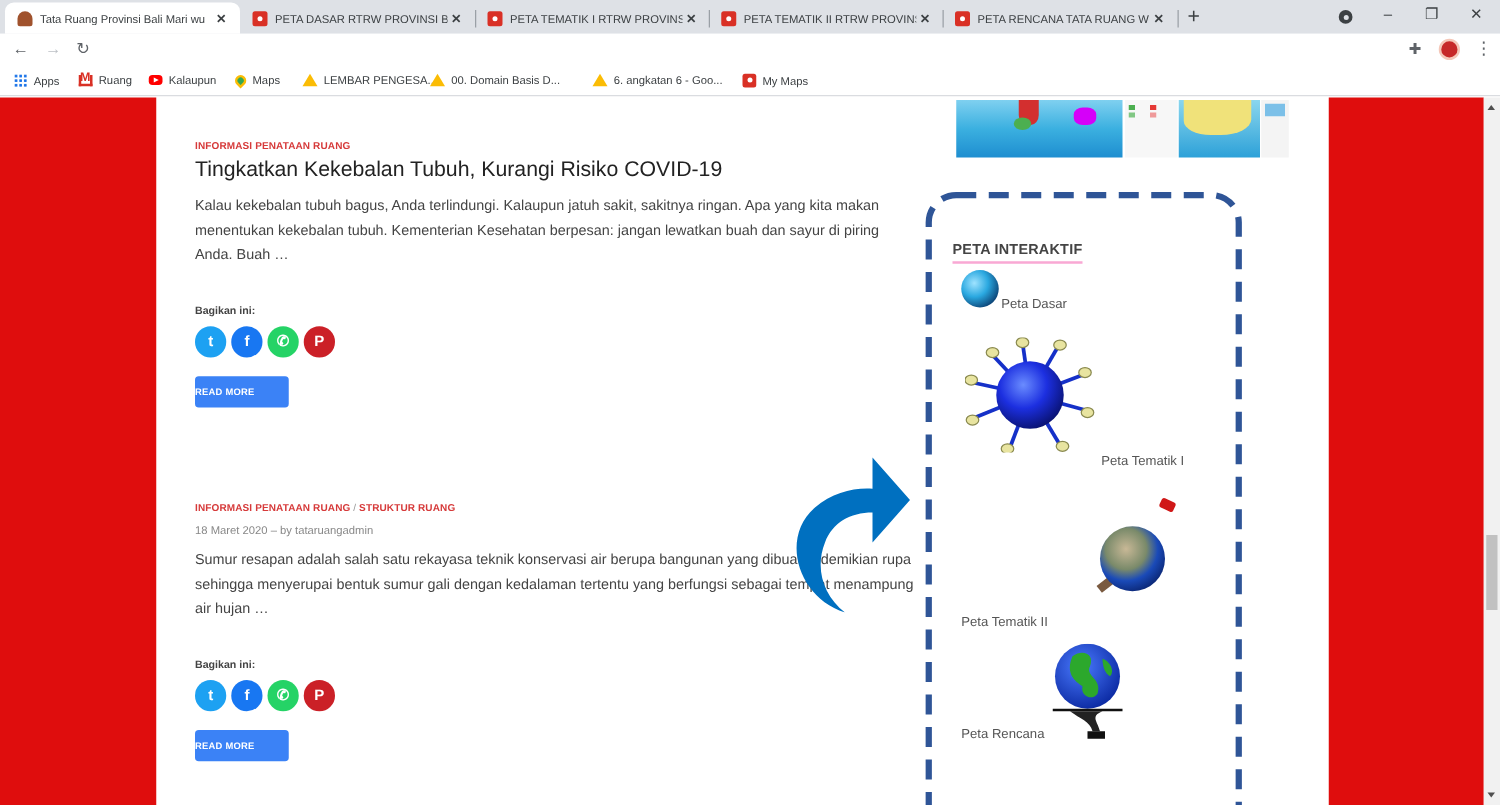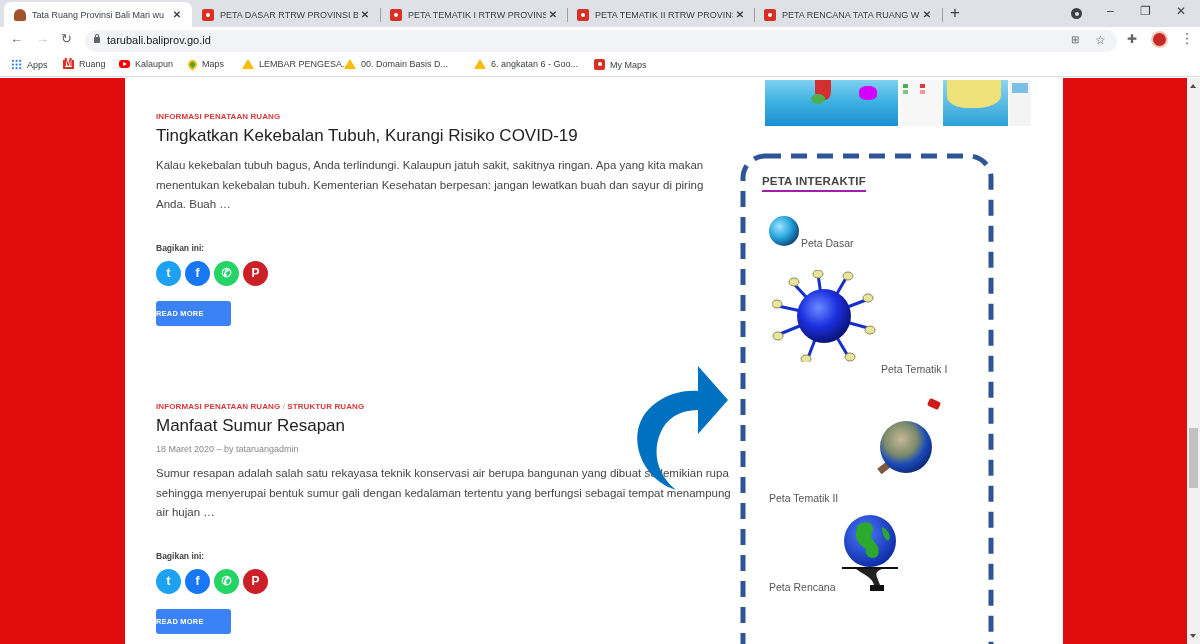--- a/index.html
+++ b/index.html
@@ -78,21 +78,21 @@
   .map1 .land-c { position: absolute; left: 94px; top: 6px; width: 18px; height: 14px; background: #d500f9; border-radius: 40%; }
   .map1-legend { position: absolute; left: 135px; top: 0; width: 42px; height: 46px; background: #f7f7f7; }
   .map1-legend i { position: absolute; width: 5px; height: 4px; }
   .map2 { position: absolute; left: 178px; top: 0; width: 65px; height: 46px; background: linear-gradient(180deg, #8ad6ee 0%, #2da1d8 100%); }
   .map2 .land { position: absolute; left: 4px; top: 0; width: 54px; height: 28px; background: #f0e27a; border-radius: 0 0 45% 40%; }
   .map2-legend { position: absolute; left: 244px; top: 0; width: 22px; height: 46px; background: #f4f4f4; }
   .map2-legend i { position: absolute; left: 3px; top: 3px; width: 16px; height: 10px; background: #7cc0e8; }
 
   .widget { position: absolute; left: 740px; top: 75px; width: 254px; height: 550px; }
   .widget svg.dash { position: absolute; left: 0; top: 0; }
-  .widget-title { position: absolute; left: 22px; top: 22px; font-size: 11.5px; font-weight: bold; color: #444; letter-spacing: 0.2px; padding-bottom: 3px; border-bottom: 2px solid #a21caf; }
+  .widget-title { position: absolute; left: 22px; top: 41px; font-size: 11.5px; font-weight: bold; color: #444; letter-spacing: 0.2px; padding-bottom: 3px; border-bottom: 2px solid #f9a8d4; }
   .map-link { position: absolute; font-size: 10.5px; color: #555; }
   .globe { position: absolute; border-radius: 50%; }
 
   .arrow { position: absolute; left: 628px; top: 282px; }
 </style>
 </head>
 <body>
 
 <div class="tabstrip">
   <div class="tab active" style="left:4px;width:188px;">
@@ -128,26 +128,20 @@
   <div class="rec-dot"></div>
   <div class="win-ctrl" style="left:1107px;">–</div>
   <div class="win-ctrl" style="left:1140px;">❐</div>
   <div class="win-ctrl" style="left:1176px;">✕</div>
 </div>
 
 <div class="toolbar">
   <div class="nav-btn" style="left:10px;">←</div>
   <div class="nav-btn" style="left:36px;color:#bdc1c6;">→</div>
   <div class="nav-btn" style="left:61px;">↻</div>
-  <div class="omnibox">
-    <span class="lock"></span>
-    <span class="url">tarubali.baliprov.go.id</span>
-    <span class="omni-icon" style="left:986px;font-size:10px;top:4px;">⊞</span>
-    <span class="omni-icon" style="left:1010px;">☆</span>
-  </div>
   <div class="tb-icon" style="left:1127px;">✚</div>
   <div class="profile"></div>
   <div class="kebab">⋮</div>
 </div>
 
 <div class="bookmarks">
   <div class="bm" style="left:11px;justify-content:center;">
       <span class="ico apps"></span>
       <span>Apps</span>
     </div>
@@ -224,21 +218,20 @@
           <span>P</span>
         </div>
     </div>
     <div class="read-more">READ MORE</div>
   </article>
 
   <article class="post" style="top:324px;">
     <div class="post-cat">
       <span>INFORMASI PENATAAN RUANG</span><span class="sep"> / </span><span>STRUKTUR RUANG</span>
     </div>
-    <div class="post-title">Manfaat Sumur Resapan</div>
     <div class="post-meta">18 Maret 2020 – by tataruangadmin</div>
     <div class="post-excerpt">Sumur resapan adalah salah satu rekayasa teknik konservasi air berupa bangunan yang dibuat sedemikian rupa sehingga menyerupai bentuk sumur gali dengan kedalaman tertentu yang berfungsi sebagai tempat menampung air hujan …</div>
     <div class="share-label">Bagikan ini:</div>
     <div class="share-row">
       <div class="share-btn tw">
           <span>t</span>
         </div>
       <div class="share-btn fb">
           <span>f</span>
         </div>

